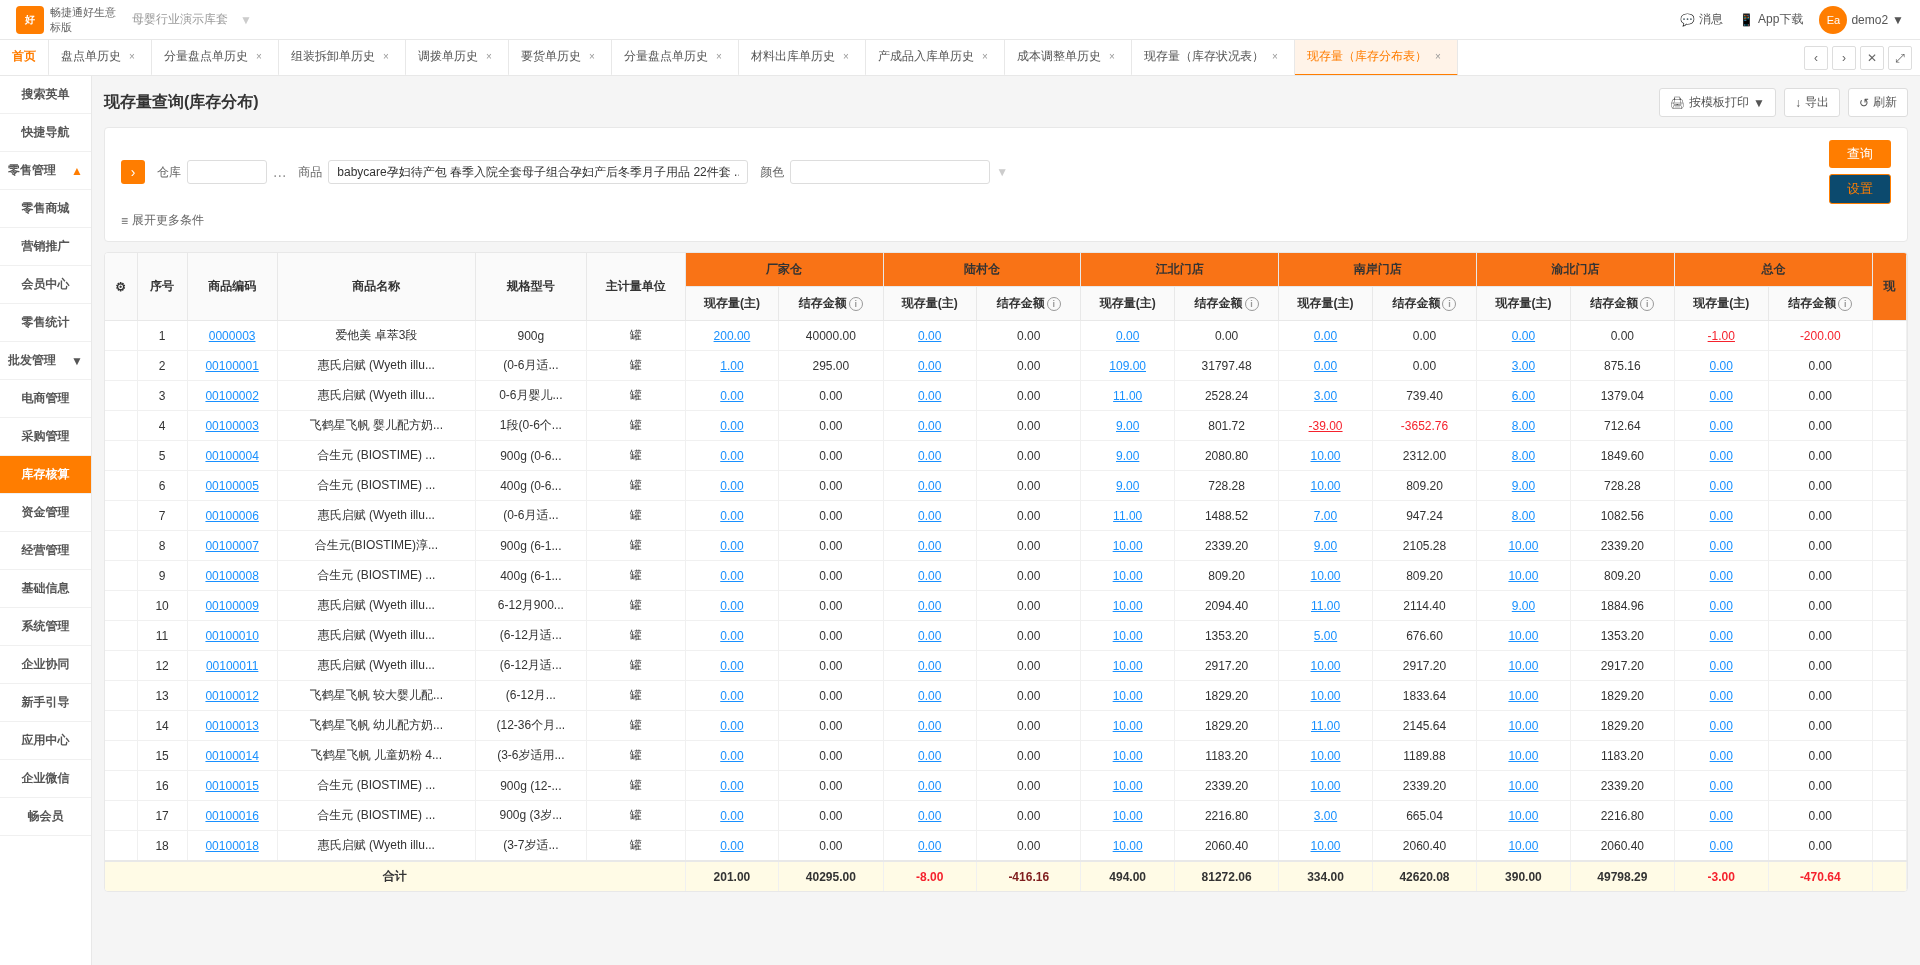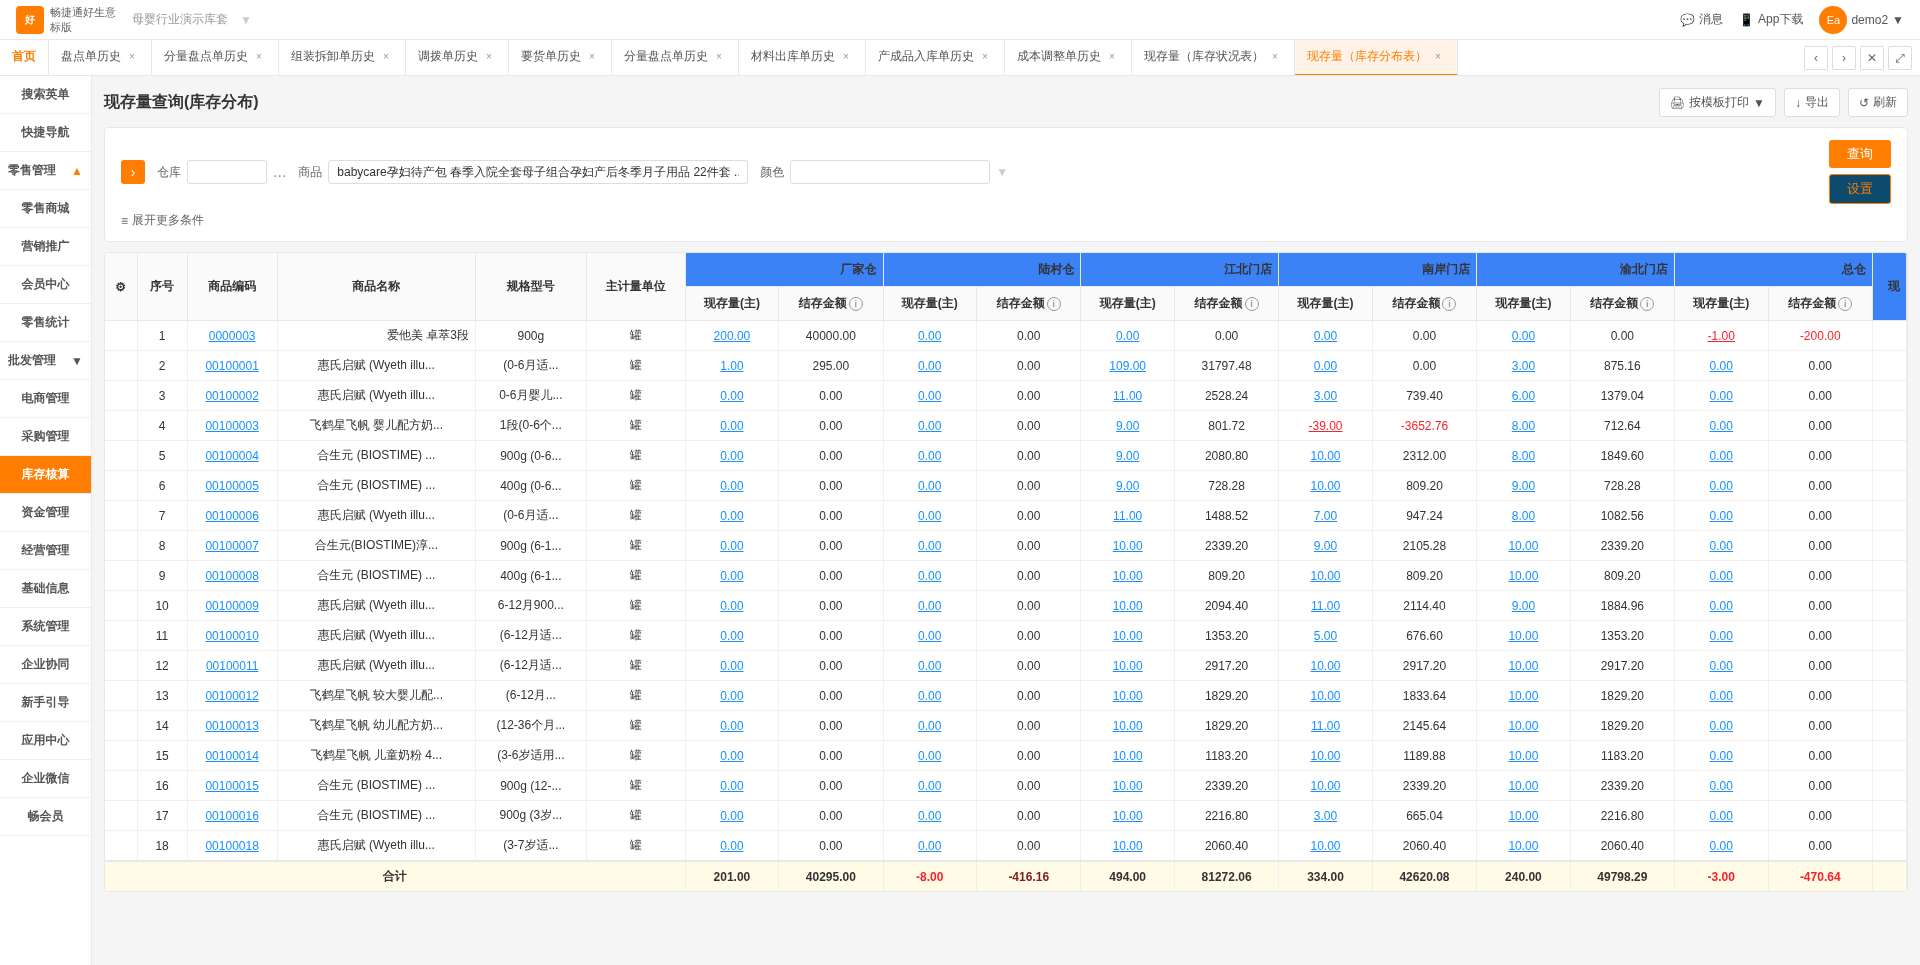--- a/index.html
+++ b/index.html
@@ -320,22 +320,21 @@
     .data-table th {
       padding: 8px 6px;
       border-bottom: 1px solid #e8e8e8;
       border-right: 1px solid #e8e8e8;
       text-align: center;
       font-weight: bold;
       color: #333;
       white-space: nowrap;
     }
     .data-table th.group-header {
-      background: #3b82f6;
-      text-align: right;
+      background: #f97316;
     }
     .data-table td {
       padding: 6px 6px;
       border-bottom: 1px solid #f0f0f0;
       border-right: 1px solid #f0f0f0;
       text-align: center;
       white-space: nowrap;
     }
     .data-table tbody tr:last-child td { border-bottom: none; }
     .num-link {
@@ -579,21 +578,21 @@
             <th>结存金额<span class="info-icon">i</span></th>
             <th>现存量(主)</th>
             <th>结存金额<span class="info-icon">i</span></th>
           </tr>
         </thead>
         <tbody id="table-body">
         <tr>
               <td></td>
               <td>1</td>
               <td class="num-link" style="cursor: pointer;">0000003</td>
-              <td class="td-left" style="max-width: 160px; overflow: hidden; text-overflow: ellipsis; text-align: right;">爱他美 卓萃3段</td>
+              <td class="td-left" style="max-width: 160px; overflow: hidden; text-overflow: ellipsis;">爱他美 卓萃3段</td>
               <td>900g</td>
               <td>罐</td>
               <td class="td-right"><span class="num-link">200.00</span></td>
               <td class="td-right">40000.00</td>
               <td class="td-right"><span class="num-link">0.00</span></td>
               <td class="td-right">0.00</td>
               <td class="td-right"><span class="num-link">0.00</span></td>
               <td class="td-right">0.00</td>
               <td class="td-right"><span class="num-link">0.00</span></td>
               <td class="td-right">0.00</td>
@@ -963,21 +962,21 @@
             <tr class="summary-row">
               <td colspan="6" style="font-weight: bold;">合计</td>
               <td class="td-right" style="font-weight: bold;">201.00</td>
               <td class="td-right" style="font-weight: bold;">40295.00</td>
               <td class="td-right" style="font-weight: bold; color: rgb(245, 34, 45);">-8.00</td>
               <td class="td-right" style="font-weight: bold; color: #7f1d1d;">-416.16</td>
               <td class="td-right" style="font-weight: bold;">494.00</td>
               <td class="td-right" style="font-weight: bold;">81272.06</td>
               <td class="td-right" style="font-weight: bold;">334.00</td>
               <td class="td-right" style="font-weight: bold;">42620.08</td>
-              <td class="td-right" style="font-weight: bold;">240.00</td>
+              <td class="td-right" style="font-weight: bold;">390.00</td>
               <td class="td-right" style="font-weight: bold;">49798.29</td>
               <td class="td-right" style="font-weight: bold; color: rgb(245, 34, 45);">-3.00</td>
               <td class="td-right" style="font-weight: bold; color: rgb(245, 34, 45);">-470.64</td>
               <td></td>
             </tr>
           </tbody>
       </table>
     </div>
   </div>
 

